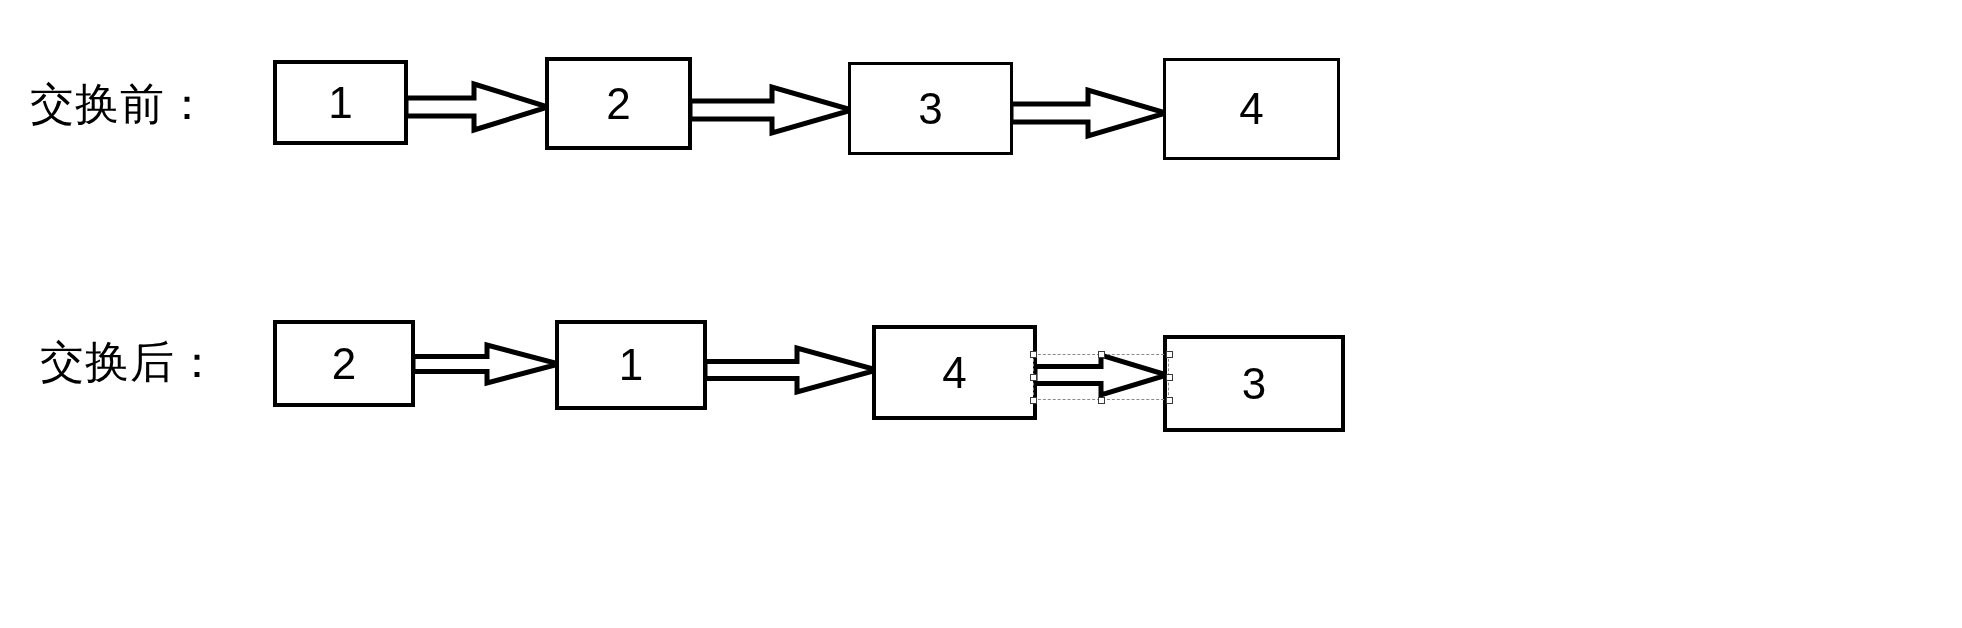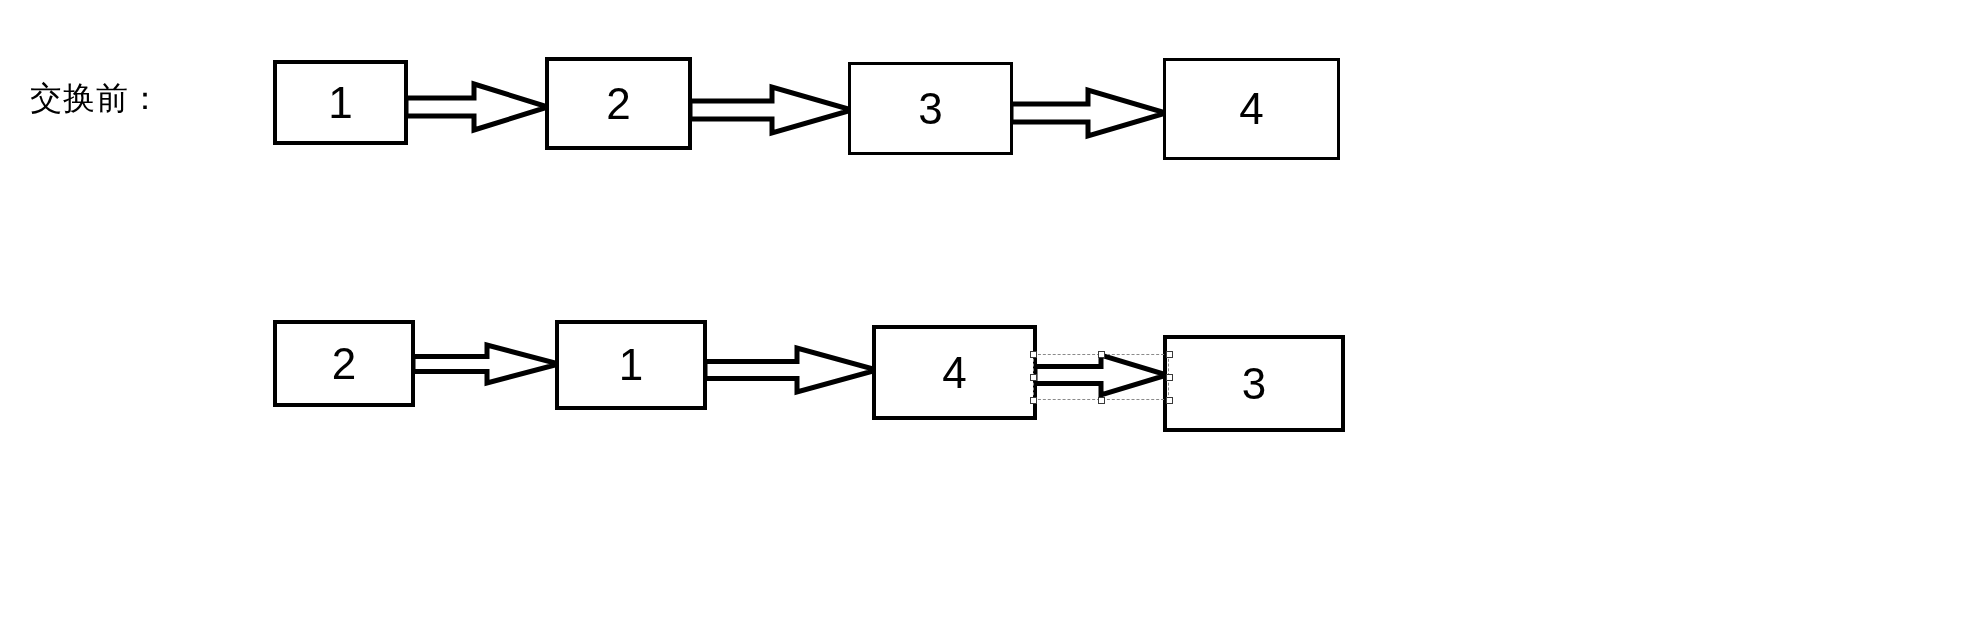--- a/index.html
+++ b/index.html
@@ -12,21 +12,21 @@
   }
   #canvas {
     position: relative;
     width: 1962px;
     height: 628px;
     background: #ffffff;
     overflow: hidden;
   }
   .row-label {
     position: absolute;
-    font-size: 32px;
+    font-size: 44px;
     line-height: 1;
     color: #000000;
     white-space: nowrap;
     letter-spacing: 1px;
     font-family: "DejaVu Sans", "Liberation Sans", sans-serif;
     text-align: center;
   }
   .node-box {
     position: absolute;
     box-sizing: border-box;
@@ -90,20 +90,21 @@
     </div>
     <div class="node-box" style="left: 545px; top: 57px; width: 147px; height: 93px; border-width: 4px; border-color: rgb(0, 0, 0);">
       <span class="node-label">2</span>
     </div>
     <div class="node-box" style="left: 848px; top: 62px; width: 165px; height: 93px; border-width: 3px; border-color: rgb(0, 0, 0);">
       <span class="node-label">3</span>
     </div>
     <div class="node-box" style="left: 1163px; top: 58px; width: 177px; height: 102px; border-width: 3px; border-color: rgb(0, 0, 0);">
       <span class="node-label">4</span>
     </div>
+    <div class="row-label" style="left: 40px; top: 340px;">交换后：</div>
     <div class="arrow-wrap" style="left: 413px; top: 345px;">
       <svg width="146" height="38" viewBox="0 0 146 38">
         <polygon points="0.0,11.5 74.0,11.5 74.0,0.0 146.0,19.0 74.0,38.0 74.0,26.5 0.0,26.5" fill="#ffffff" stroke="#000000" stroke-width="5" stroke-linejoin="miter"></polygon>
       </svg>
     </div>
     <div class="arrow-wrap" style="left: 705px; top: 348px;">
       <svg width="172" height="44" viewBox="0 0 172 44">
         <polygon points="0.0,13.5 92.0,13.5 92.0,0.0 172.0,22.0 92.0,44.0 92.0,30.5 0.0,30.5" fill="#ffffff" stroke="#000000" stroke-width="5" stroke-linejoin="miter"></polygon>
       </svg>
     </div>

